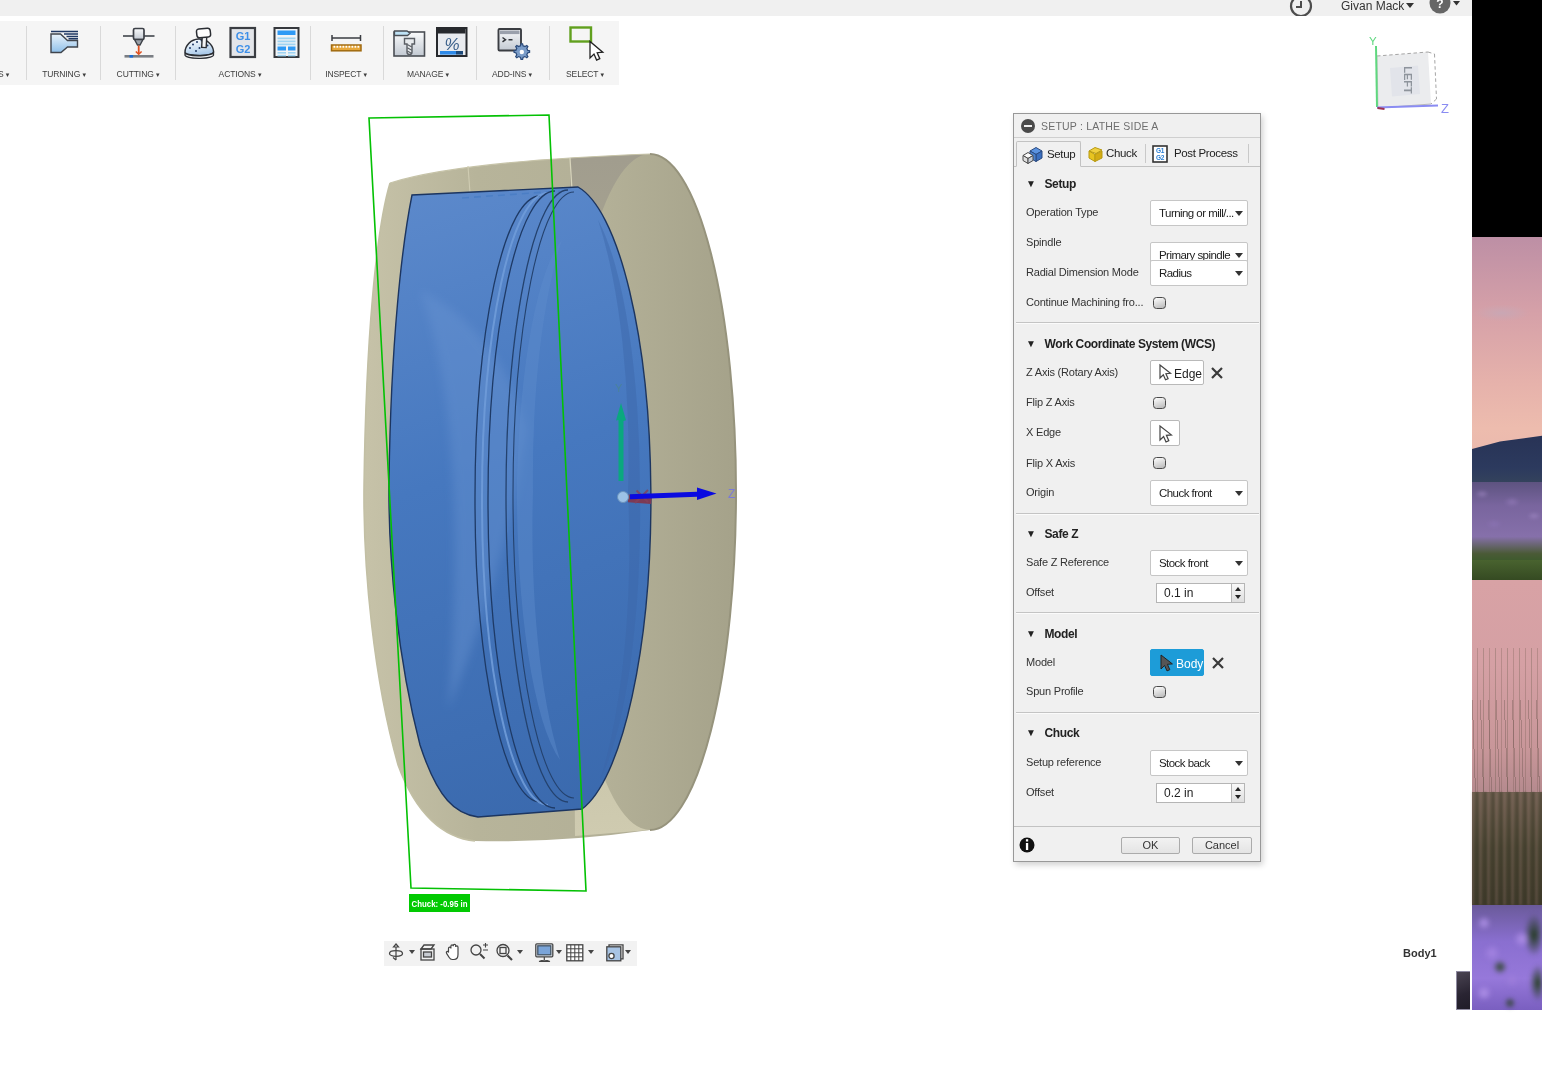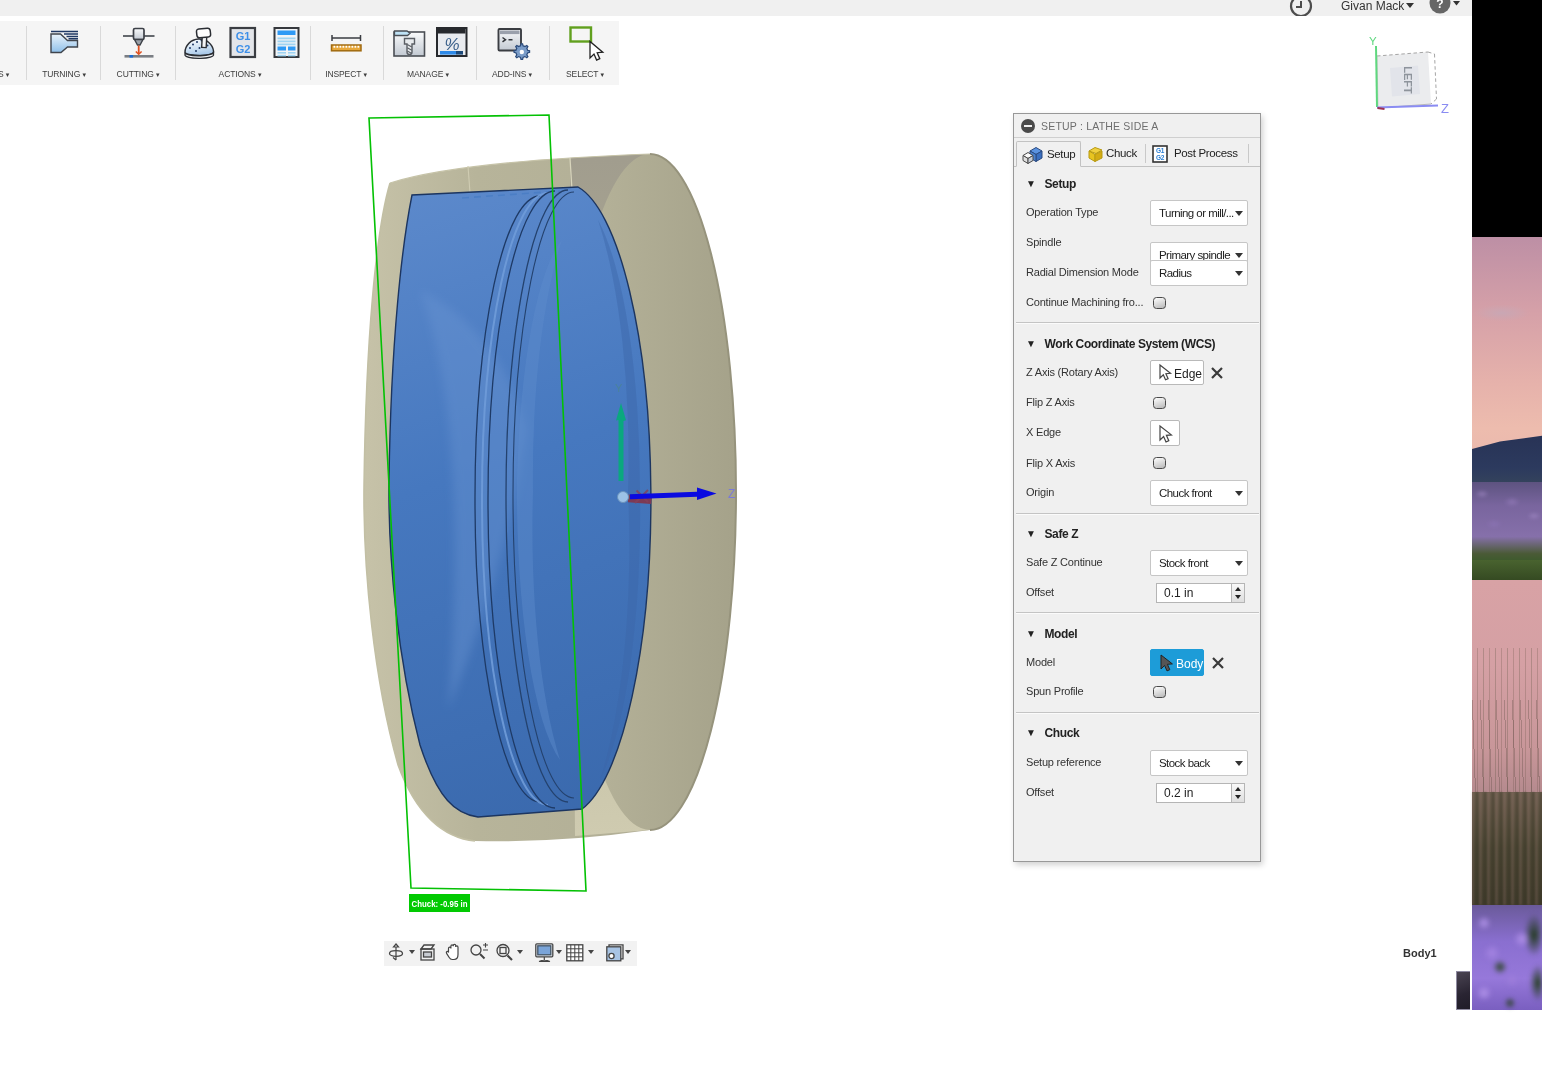--- a/index.html
+++ b/index.html
@@ -443,21 +443,21 @@
             <path d="M9,5 l0,14 l3.6,-3.5 l2.4,5.4 l2.8,-1.2 l-2.4,-5.4 l5,-0.4 z" fill="#fff" stroke="#444" stroke-width="1.2"></path>
           </svg>
     </div>
     <div class="lbl" style="top:343px">Flip X Axis</div>
     <div class="cb" style="top:343px"></div>
     <div class="lbl" style="top:372px">Origin</div>
     <div class="dd" style="top:366px">Chuck front<span class="dc"></span></div>
     <div class="sep" style="top:399px"></div>
 
     <div class="sect" style="top:413px"><span class="tri">▼</span>Safe Z</div>
-    <div class="lbl" style="top:442px">Safe Z Continue</div>
+    <div class="lbl" style="top:442px">Safe Z Reference</div>
     <div class="dd" style="top:436px">Stock front<span class="dc"></span></div>
     <div class="lbl" style="top:472px">Offset</div>
     <div class="spin" style="top:469px">0.1 in<span class="spinbtns"></span></div>
     <div class="sep" style="top:498px"></div>
 
     <div class="sect" style="top:513px"><span class="tri">▼</span>Model</div>
     <div class="lbl" style="top:542px">Model</div>
     <div class="selbtn" style="left:136px;top:535px;width:54px;height:27px;background:#1d9cd8;border-color:#1d9cd8">
       <svg width="54" height="27">
             <path d="M10,5 l0,14 l3.6,-3.5 l2.4,5.4 l2.8,-1.2 l-2.4,-5.4 l5,-0.4 z" fill="#555" stroke="#222" stroke-width="1"></path>
@@ -470,20 +470,29 @@
     <div class="lbl" style="top:571px">Spun Profile</div>
     <div class="cb" style="top:572px"></div>
     <div class="sep" style="top:598px"></div>
 
     <div class="sect" style="top:612px"><span class="tri">▼</span>Chuck</div>
     <div class="lbl" style="top:642px">Setup reference</div>
     <div class="dd" style="top:636px">Stock back<span class="dc"></span></div>
     <div class="lbl" style="top:672px">Offset</div>
     <div class="spin" style="top:669px">0.2 in<span class="spinbtns"></span></div>
 
+    <div id="dlgfoot">
+      <svg width="30" height="35">
+            <circle cx="13" cy="18" r="7.5" fill="#111"></circle>
+            <rect x="11.9" y="12.2" width="2.3" height="2.3" fill="#fff"></rect>
+            <rect x="11.9" y="16" width="2.3" height="7" fill="#fff"></rect>
+          </svg>
+      <div class="btn" style="left:107px;width:59px">OK</div>
+      <div class="btn" style="left:178px;width:60px">Cancel</div>
+    </div>
   </div>
 </div>
 
 <div id="showdesk"></div>
 
 <div id="wall">
   <div style="position:absolute;left:0;top:0;width:70px;height:237px;background:#000"></div>
   <div style="position:absolute;left:0;top:237px;width:70px;height:245px;background:linear-gradient(#bd8fa5,#d5a0a8 30%,#e6b2ab 60%,#edbcae 78%,#e8b6ac)"></div>
   <div style="position:absolute;left:0;top:300px;width:70px;height:26px;background:radial-gradient(ellipse 40px 12px at 30px 13px,#c9a7b4,transparent 70%)"></div>
   <div style="position:absolute;left:0;top:412px;width:70px;height:70px;background:linear-gradient(#252e50,#2c3a5e 80%,#33425c);clip-path:polygon(0 53%,40% 42%,100% 34%,100% 100%,0 100%)"></div>

